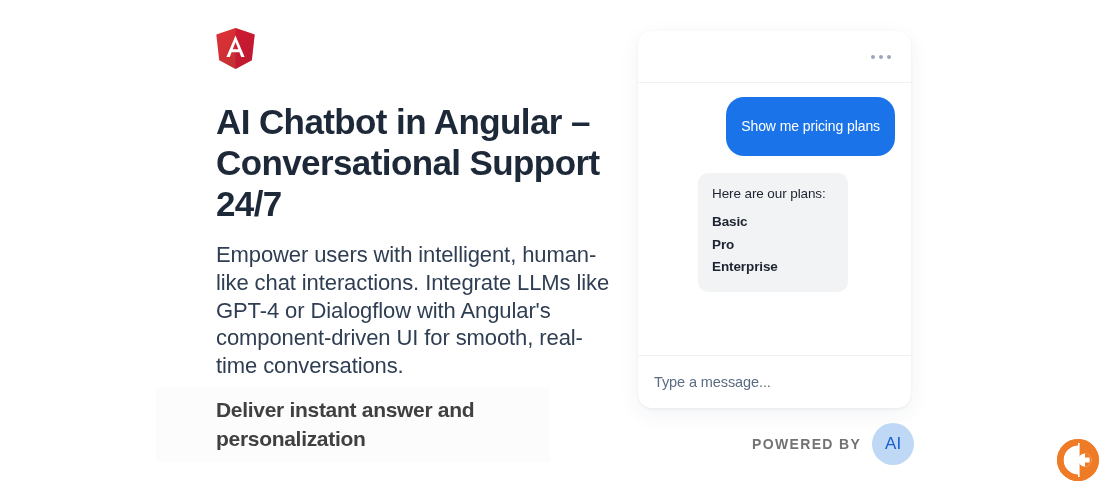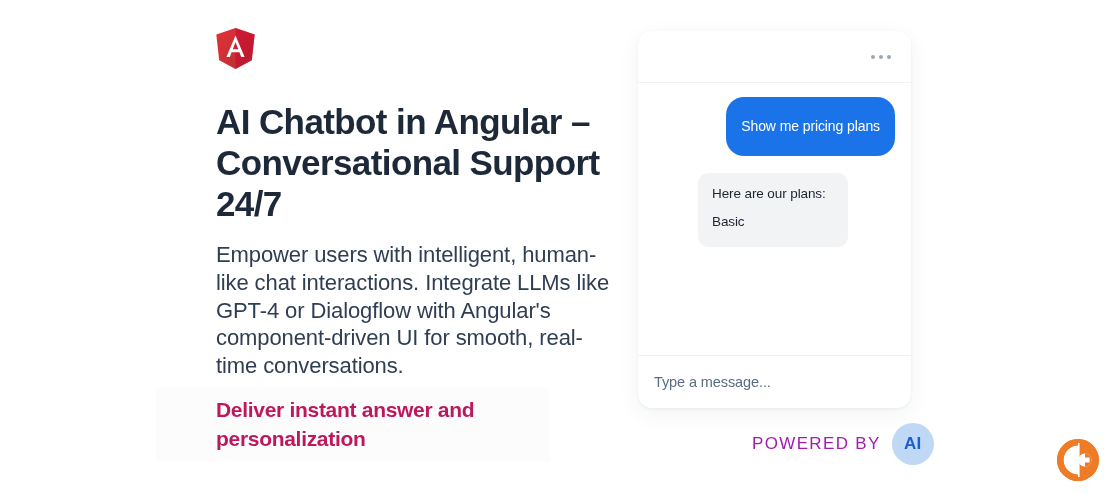--- a/index.html
+++ b/index.html
@@ -34,21 +34,21 @@
   .soft-panel {
     position:absolute; left:156px; top:387px;
     width:394px; height:75px;
     background:#fcfcfd;
     border-radius:3px;
   }
 
   .bold-claim {
     position:absolute; left:216px; top:395px; width:380px;
     font-size:21px; font-weight:700; line-height:29px;
-    color:#be185d; letter-spacing:-0.3px;
+    color:#404040; letter-spacing:-0.3px;
   }
 
   
   .chat-panel {
     position:absolute; left:638px; top:31px;
     width:273px; height:377px;
     background:#ffffff;
     border-radius:14px;
     box-shadow:0 1px 3px rgba(30,50,90,0.07), 0 6px 22px rgba(30,50,90,0.06);
   }
@@ -92,20 +92,21 @@
     min-width:150px;
     margin-left:44px;
   }
   .bubble-bot .bot-lead {
     font-size:13.5px; line-height:18px; color:#1d2330;
     letter-spacing:-0.1px;
   }
   .bubble-bot .plan {
     font-size:13.5px; line-height:22.5px; color:#1d2330;
     letter-spacing:-0.1px;
+    font-weight:bold;
   }
   .bubble-bot .plan.first { margin-top:8px; }
 
   .chat-input-wrap {
     position:absolute; left:0; right:0; bottom:0;
     height:53px;
     border-top:1px solid #eef1f6;
     display:flex; align-items:center;
     padding:0 16px;
     justify-content:flex-end;
@@ -116,28 +117,28 @@
     font-size:14.5px; color:#5a6b84; letter-spacing:-0.1px;
   }
   .chat-input::placeholder { color:#5a6b84; opacity:1; }
 
   
   .powered {
     position:absolute; left:752px; top:423px;
     display:flex; align-items:center; gap:11px;
   }
   .powered-label {
-    font-size:17px; font-weight:400; color:#a21caf;
+    font-size:14px; font-weight:700; color:#737373;
     letter-spacing:1.35px;
   }
   .ai-badge {
     width:42px; height:42px; border-radius:50%;
     background:#bed8f6;
     display:flex; align-items:center; justify-content:center;
-    font-size:17px; font-weight:700; color:#1a5fd0;
+    font-size:17px; font-weight:400; color:#1a5fd0;
     letter-spacing:0.2px;
   }
 
   
   .corner-logo { position:absolute; left:1055px; top:437px; width:46px; height:46px; }
   .corner-logo svg { display:block; width:46px; height:46px; }
 </style>
 </head>
 <body>
 
@@ -182,20 +183,22 @@
     <div class="chat-body">
 
       <div class="msg-row user">
         <div class="bubble-user">Show me pricing plans</div>
       </div>
 
       <div class="msg-row bot">
         <div class="bubble-bot">
           <div class="bot-lead">Here are our plans:</div>
           <div class="plan first">Basic</div>
+          <div class="plan">Pro</div>
+          <div class="plan">Enterprise</div>
         </div>
       </div>
 
     </div>
 
     <div class="chat-input-wrap">
       <input class="chat-input" type="text" placeholder="Type a message..." style="">
     </div>
   </div>
 

